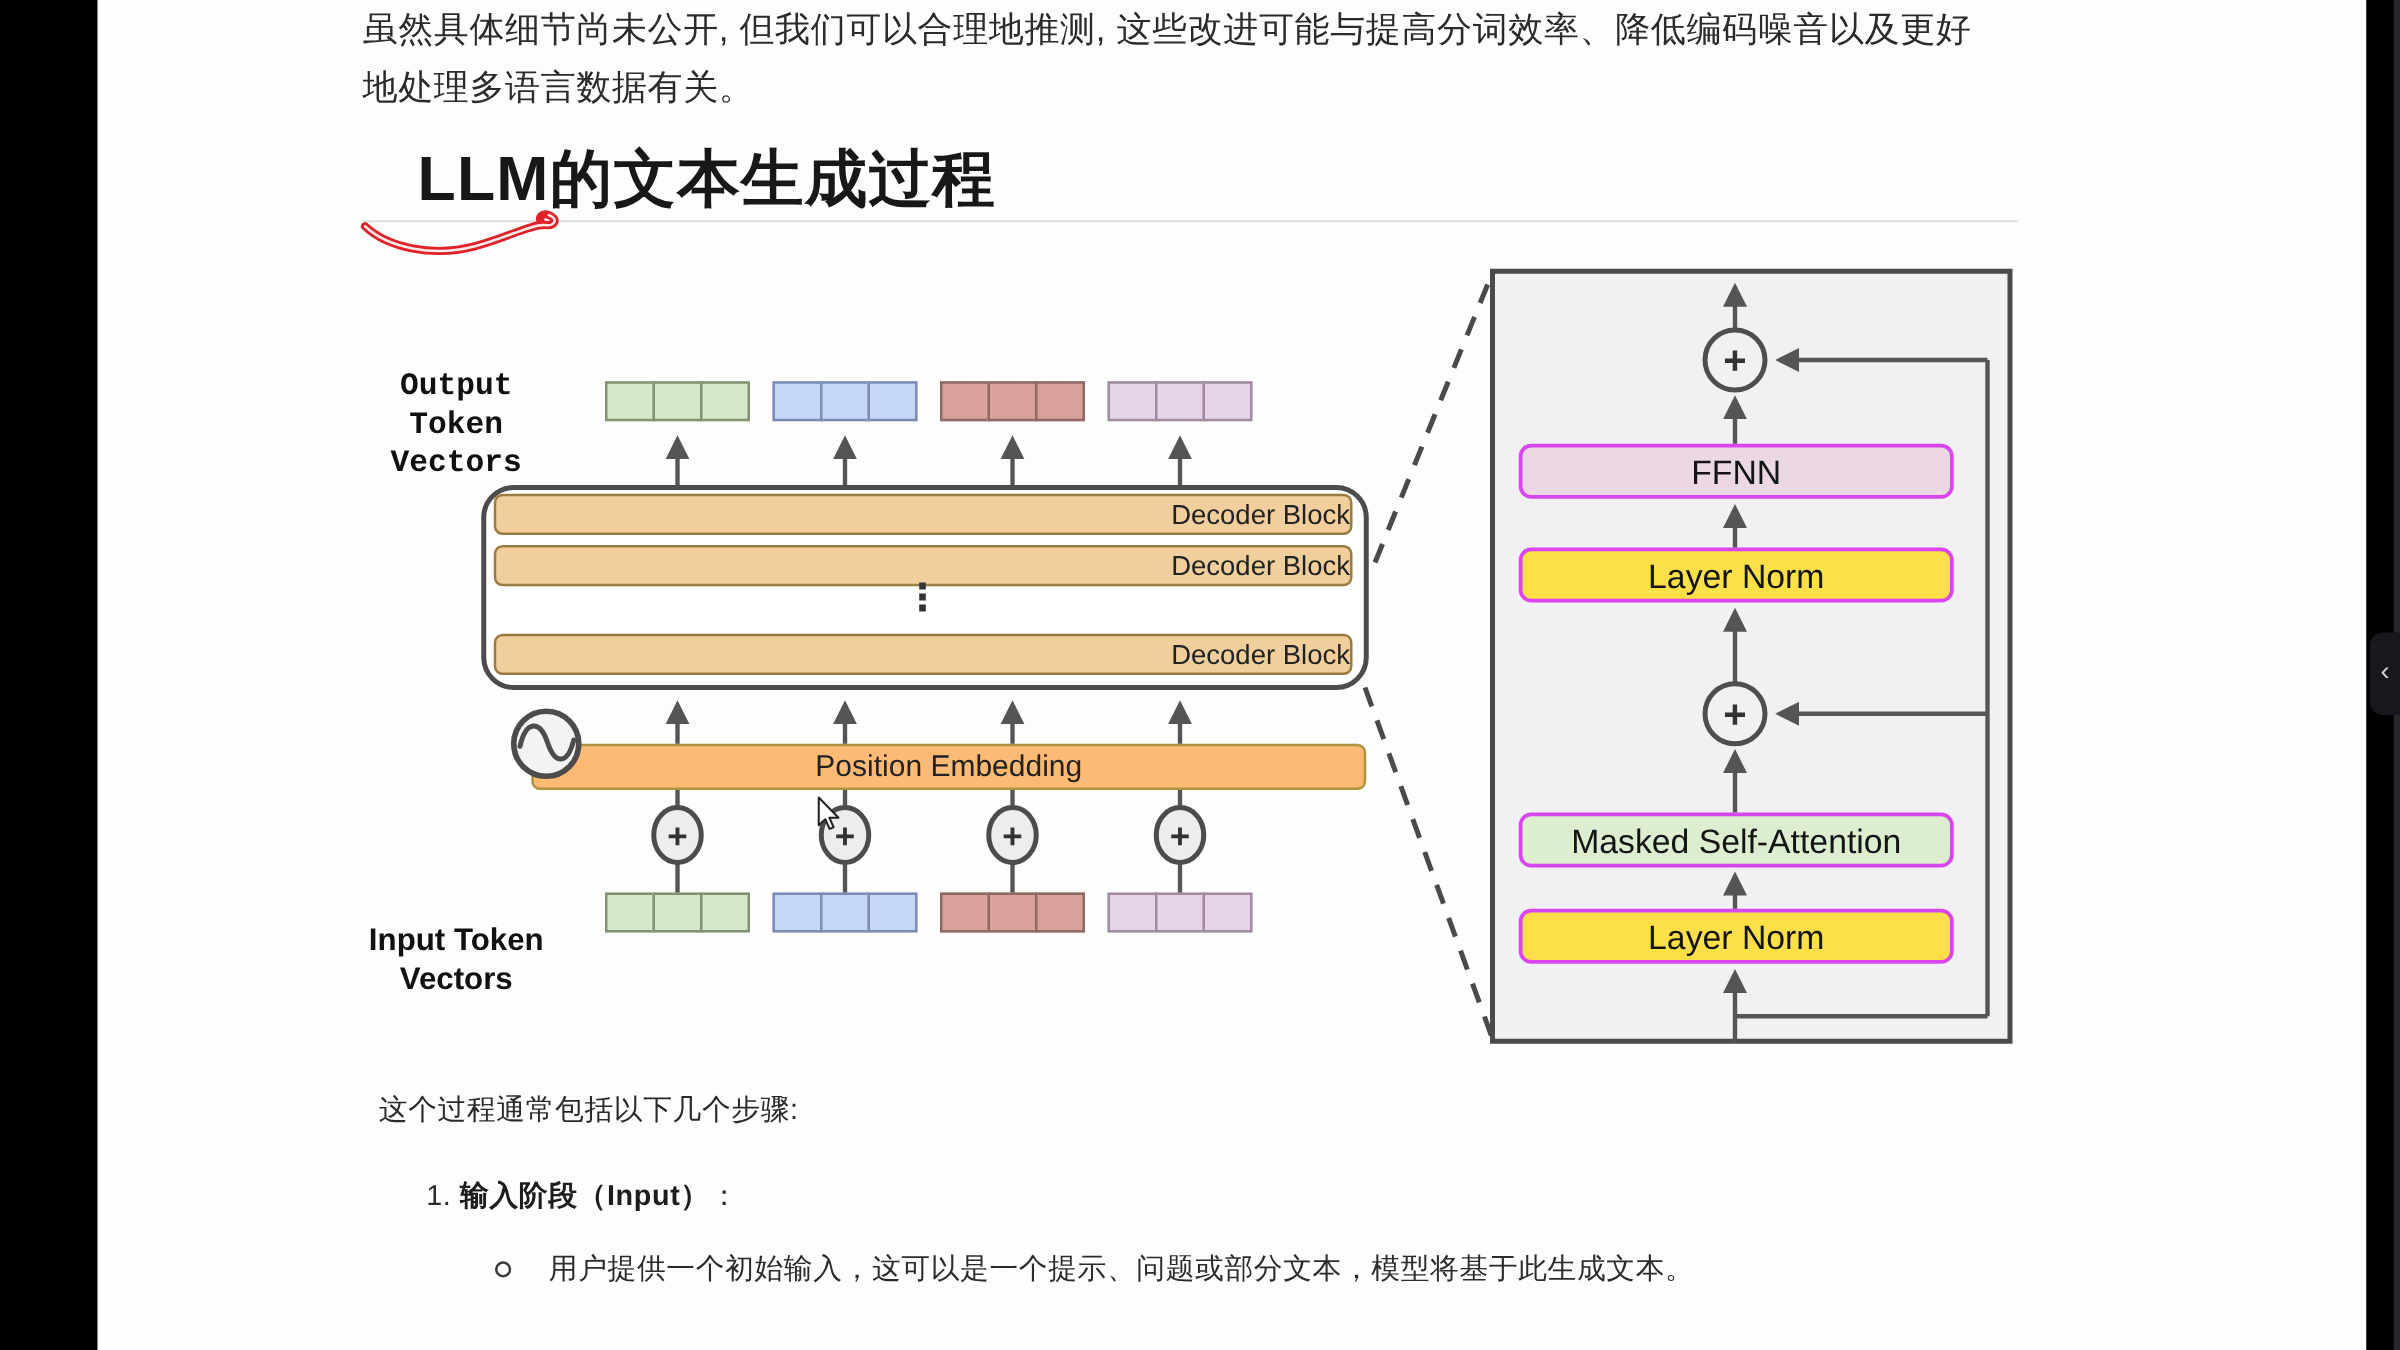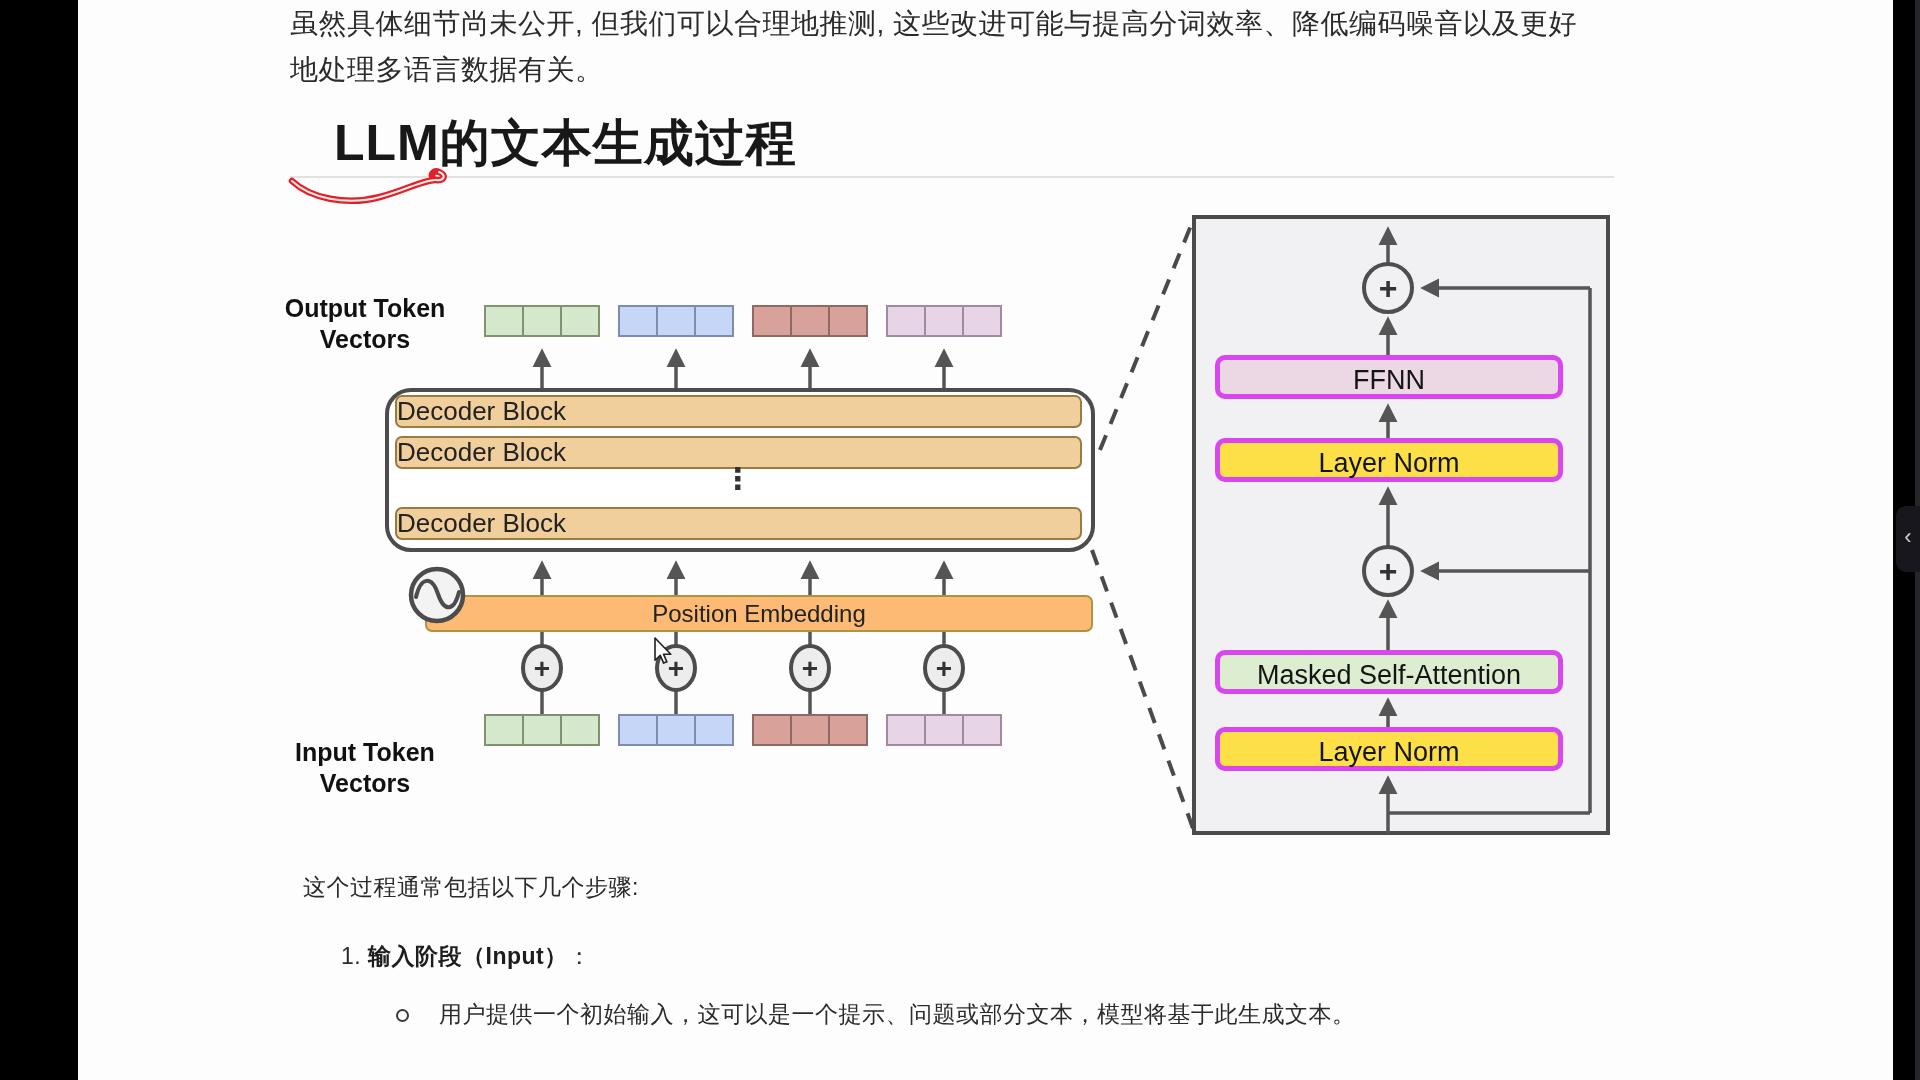--- a/index.html
+++ b/index.html
@@ -14,26 +14,26 @@
   .tokens{display:flex;}
   .tokens i{display:block;box-sizing:border-box;width:40px;height:32px;margin-left:-2px;}
   .tokens i:first-child{margin-left:0;}
   .tg-green i{background:#d6e8cb;border:2px solid #7f9371;}
   .tg-blue i{background:#c5d6f7;border:2px solid #7e8cb4;}
   .tg-red i{background:#d8a29a;border:2px solid #8f6a64;}
   .tg-pink i{background:#e8d4e7;border:2px solid #a08ba0;}
   .dec-container{box-sizing:border-box;width:710px;height:164px;background:#fff;
                  border:4px solid #4c4c4c;border-radius:26px;}
   .dec-bar{box-sizing:border-box;width:687px;height:33px;background:#f0cf9d;border:2px solid #9a7c42;
-           border-radius:7px;font-size:26px;color:#222;text-align:left;line-height:29px;}
+           border-radius:7px;font-size:22px;color:#222;text-align:right;line-height:29px;}
   .dots{font-size:30px;color:#333;font-weight:bold;line-height:13px;text-align:center;}
   .pos-bar{box-sizing:border-box;width:668px;height:37px;background:#fdba74;border:2px solid #ad9440;
            border-radius:7px;font-size:24px;color:#222;text-align:center;line-height:33px;}
   .panel{box-sizing:border-box;width:418px;height:620px;background:#f1f0f2;border:4px solid #4b4b4b;}
-  .pbox{box-sizing:border-box;width:348px;height:44px;border:5px solid #d946ef;border-radius:10px;
+  .pbox{box-sizing:border-box;width:348px;height:44px;border:3px solid #d946ef;border-radius:10px;
         font-size:27px;color:#141414;text-align:center;line-height:40px;}
   .pb-ffnn{background:#ebd8e4;}
   .pb-ln{background:#fde047;}
   .pb-msa{background:#ddedd0;}
   .body-line{font-size:23px;color:#2b2b2b;letter-spacing:.5px;margin-left:13px;}
   .step-title{font-weight:bold;color:#1d1d1d;text-align:center;}
   .bullet-ring{box-sizing:border-box;width:13px;height:13px;border:2.5px solid #3a3a3a;border-radius:50%;}
   .overlay{position:absolute;left:0;top:0;pointer-events:none;}
   .side-handle{position:absolute;left:1896px;top:506px;width:24px;height:66px;background:#17171d;
                border-radius:10px 0 0 10px;color:#d0d0d0;font-size:22px;text-align:center;
@@ -47,21 +47,21 @@
   <div class="content">
 
     <div class="abs para" style="left:212px;top:1px;">
       <div>虽然具体细节尚未公开, 但我们可以合理地推测, 这些改进可能与提高分词效率、降低编码噪音以及更好</div>
       <div>地处理多语言数据有关。</div>
     </div>
 
     <div class="abs h1" style="left:212px;top:110px;">LLM的文本生成过程</div>
     <div class="abs h1-rule" style="left:212px;top:176px;width:1324px;"></div>
 
-    <div class="abs vec-label" style="left:197px;top:293px;width:180px;">
+    <div class="abs vec-label" style="left:197px;top:293px;width:180px;font-family:Liberation Mono, monospace;">
       <div>Output Token</div>
       <div>Vectors</div>
     </div>
     <div class="abs vec-label" style="left:197px;top:737px;width:180px;">
       <div>Input Token</div>
       <div>Vectors</div>
     </div>
 
     <div class="abs tokens tg-green" style="left:406px;top:305px;">
         <i></i>

